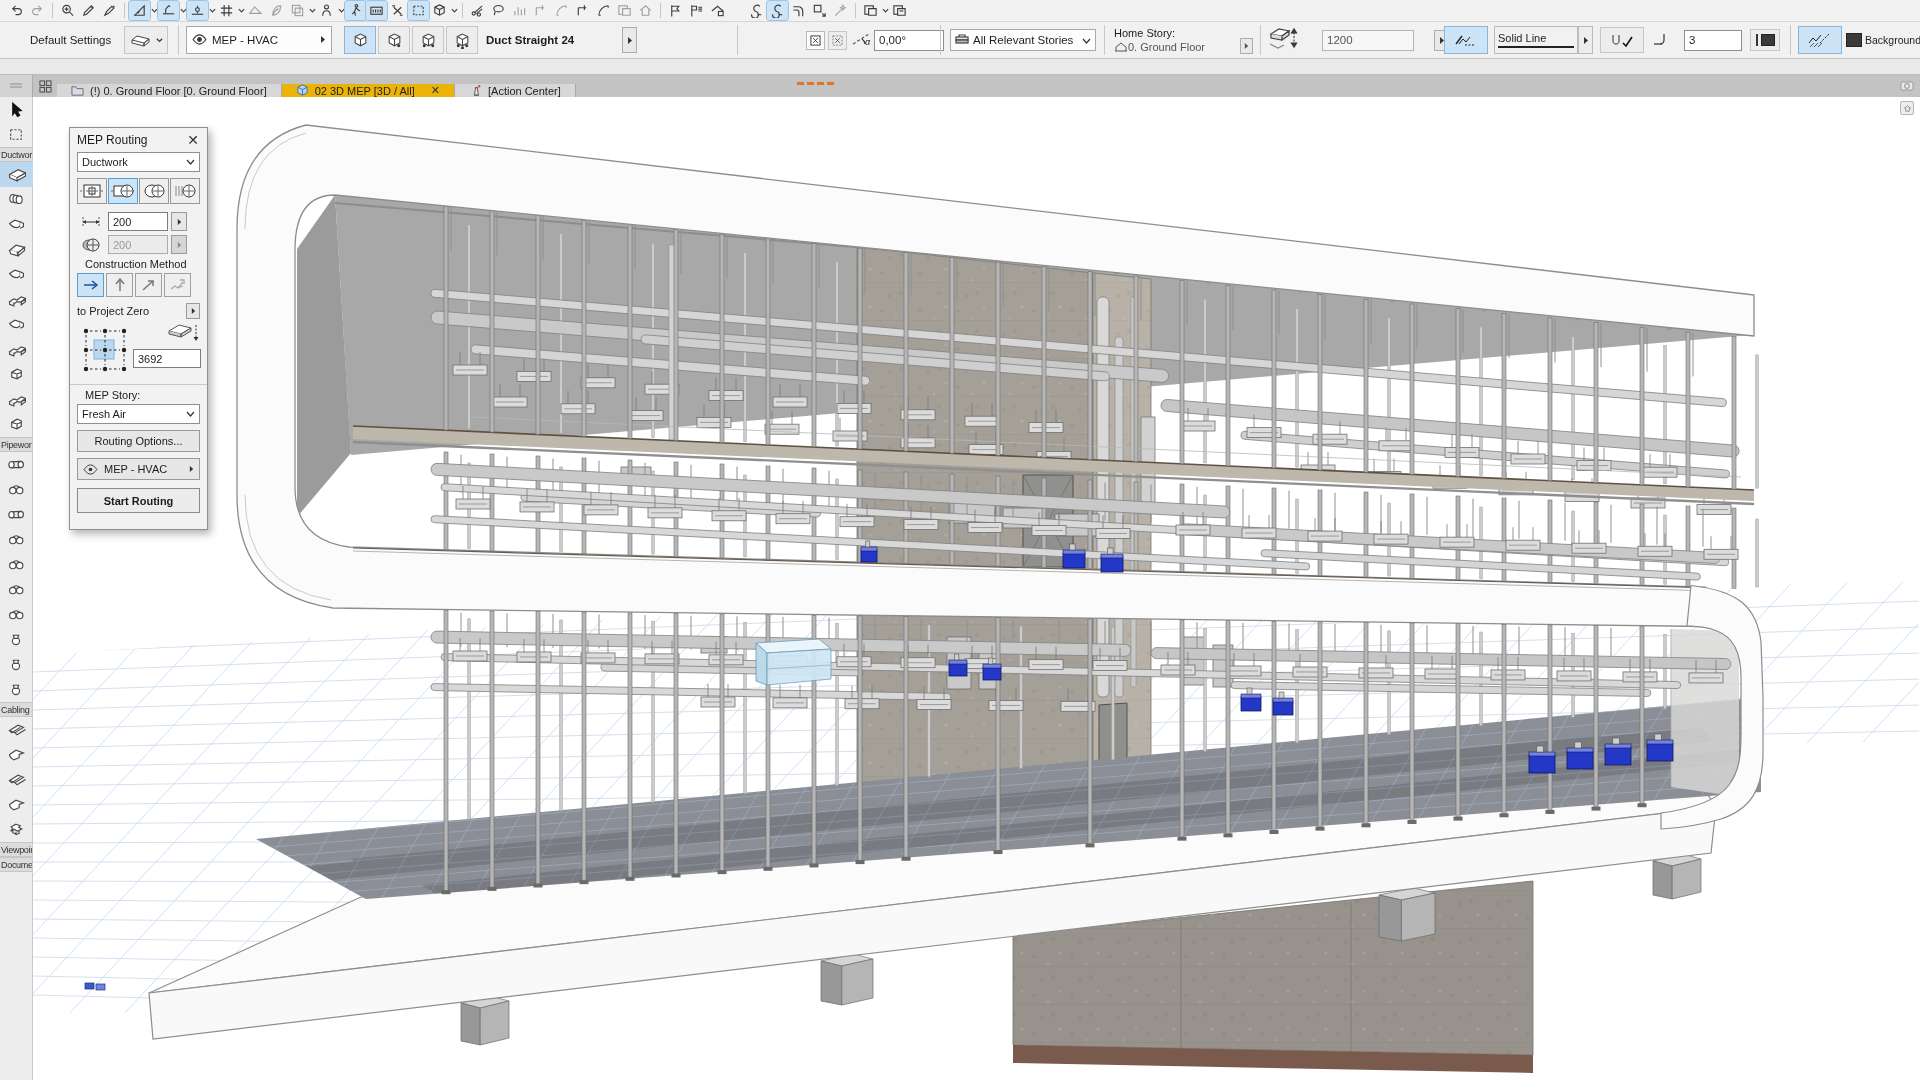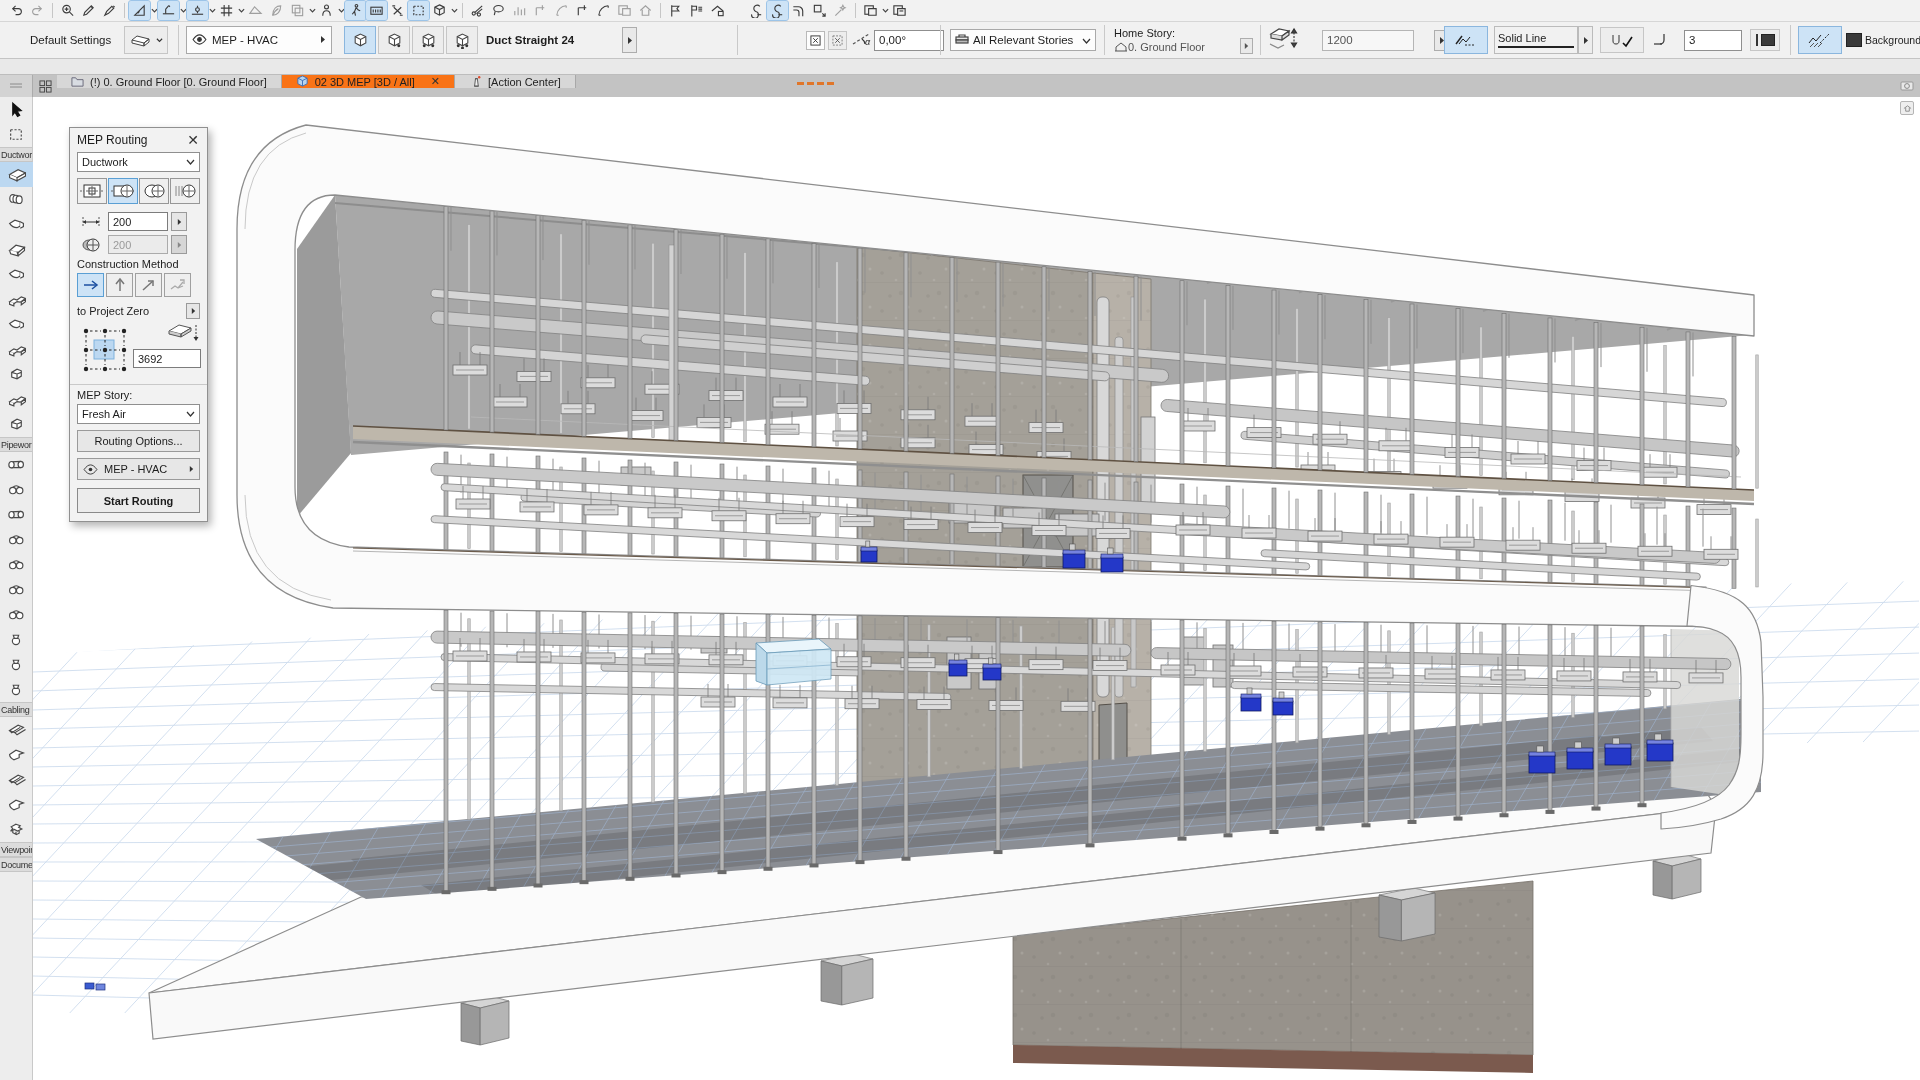--- a/index.html
+++ b/index.html
@@ -19,45 +19,45 @@
 .sbtn{border:1px solid #b9b9b9;background:#fdfdfd;display:flex;align-items:center;justify-content:center;}
 .sbtn.flat{border-color:#c6c6c6;background:#ededed;}
 .sbtn.hl{background:#cde3f6;border-color:#8ab6de;}
 .sfield{border:1px solid #a9a9a9;background:#fdfdfd;display:flex;align-items:center;}
 .sinput{border:1px solid #8f8f8f;background:#fff;height:21px;font-size:11.5px;padding:0 4px;display:flex;align-items:center;}
 .arrbtn{width:15px;height:21px;border:1px solid #adadad;background:#e9e9e9;display:flex;align-items:center;justify-content:center;}
 .arrbtn svg,.sicon svg{stroke:#333;fill:none;stroke-width:1.2;}
 .tabstrip{height:16px;background:#e9e9e9;border-bottom:1px solid #bdbdbd;}
 .tabrow{height:22px;background:#c3c3c3;display:flex;align-items:stretch;position:relative;}
 .tab{display:flex;align-items:center;gap:6px;padding:0 14px;font-size:11px;color:#222;background:#d7d7d7;border-right:1px solid #a8a8a8;}
-.tab.active{background:#f97316;}
+.tab.active{background:#eab308;}
 .tab svg{width:13px;height:13px;}
 .main{display:flex;height:1004px;}
 .toolbox{width:33px;background:#ededed;border-right:1px solid #c9c9c9;flex:0 0 auto;font-size:10.5px;}
 .tool-item{width:33px;height:25px;display:flex;align-items:center;justify-content:center;}
 .tool-item svg{width:19px;height:17px;stroke:#4a4a4a;fill:none;stroke-width:1.1;}
 .tool-item.sel{background:#bcd8f1;}
 .tool-label{background:#dcdcdc;border-top:1px solid #c6c6c6;border-bottom:1px solid #c6c6c6;height:15px;line-height:14px;padding-left:1px;color:#333;white-space:nowrap;overflow:hidden;font-size:9px;letter-spacing:-0.3px;}
 .viewport{position:relative;flex:1;background:#ffffff;overflow:hidden;}
 #scene{position:absolute;left:0;top:0;}
 
-.palette{position:absolute;left:36px;top:30px;width:139px;background:#f2f2f2;border:1px solid #909090;box-shadow:3px 4px 8px rgba(0,0,0,.3);font-size:11px;color:#1c1c1c;padding:0 7px 8px 7px;}
+.palette{position:absolute;left:36px;top:30px;width:139px;background:#f2f2f2;border:1px solid #909090;box-shadow:3px 4px 8px rgba(0,0,0,.3);font-size:11px;color:#1c1c1c;padding:0 7px 16px 7px;}
 .pal-title{height:24px;display:flex;align-items:center;justify-content:space-between;font-size:12px;}
 .pal-close{font-size:14px;color:#333;width:14px;text-align:center;}
 .pal-select{height:20px;border:1px solid #8f8f8f;background:#fff;display:flex;align-items:center;justify-content:space-between;padding:0 4px;margin-bottom:6px;}
 .pal-iconrow{display:flex;gap:1px;margin-bottom:8px;}
 .pal-ib{width:30px;height:26px;border:1px solid #979797;background:#efefef;display:flex;align-items:center;justify-content:center;}
 .pal-ib.sel{background:#cde3f6;border-color:#5a9fd4;}
 .pal-ib svg{width:24px;height:18px;stroke:#333;fill:none;stroke-width:1;}
 .pal-row{display:flex;align-items:center;margin-bottom:4px;gap:3px;}
 .pal-input{width:60px;height:19px;border:1px solid #7c7c7c;background:#fff;padding:0 4px;display:flex;align-items:center;}
 .pal-input.dis{background:#ebebeb;color:#9a9a9a;border-color:#ababab;}
 .pal-arr{width:16px;height:19px;border:1px solid #9a9a9a;background:#e6e6e6;display:flex;align-items:center;justify-content:center;}
 .pal-arr.dis{background:#d6d6d6;}
-.pal-label{margin:4px 0 3px 0;}
+.pal-label{margin:4px 0 3px 8px;}
 .pal-cm{display:flex;gap:2px;margin-bottom:6px;}
 .pal-cb{width:27px;height:24px;border:1px solid #a0a0a0;background:#efefef;display:flex;align-items:center;justify-content:center;}
 .pal-cb.sel{background:#cde3f6;border-color:#5a9fd4;}
 .pal-cb svg{width:18px;height:16px;stroke:#444;fill:none;stroke-width:1.3;}
 .pal-btn{height:22px;border:1px solid #9a9a9a;background:#e7e7e7;display:flex;align-items:center;justify-content:center;margin-top:6px;}
 .pal-start{height:25px;font-weight:bold;border:1px solid #8a8a8a;background:#ececec;display:flex;align-items:center;justify-content:center;margin-top:8px;}
 .pal-hr{height:1px;background:#c9c9c9;margin:7px -7px 2px -7px;}
 </style>
 </head>
 <body>
@@ -545,21 +545,21 @@
       </svg>
     </div>
   <div style="width:24px;display:flex;align-items:center;justify-content:center">
       <svg width="13" height="13" viewBox="0 0 14 14">
         <rect x="1" y="1" width="5" height="5" fill="none" stroke="#444"></rect>
         <rect x="8" y="1" width="5" height="5" fill="none" stroke="#444"></rect>
         <rect x="1" y="8" width="5" height="5" fill="none" stroke="#444"></rect>
         <rect x="8" y="8" width="5" height="5" fill="none" stroke="#444"></rect>
       </svg>
     </div>
-  <div id="tabs" style="display:flex;align-items:flex-start">
+  <div id="tabs" style="display:flex;align-items:flex-end">
       <div class="tab">
         <svg viewBox="0 0 14 14">
           <path d="M1 3h4l1.5 2H13v7H1z" fill="#d8dce2" stroke="#667"></path>
         </svg>
         <span>(!) 0. Ground Floor [0. Ground Floor]</span>
       </div>
       <div class="tab active">
         <svg viewBox="0 0 14 14">
           <path d="M7 1l5 2.4v6L7 12 2 9.4v-6z" fill="#b8d4ee" stroke="#3a6db5"></path>
           <path d="M2.2 3.5 7 6l4.8-2.5M7 6v5.8" fill="none" stroke="#3a6db5"></path>

